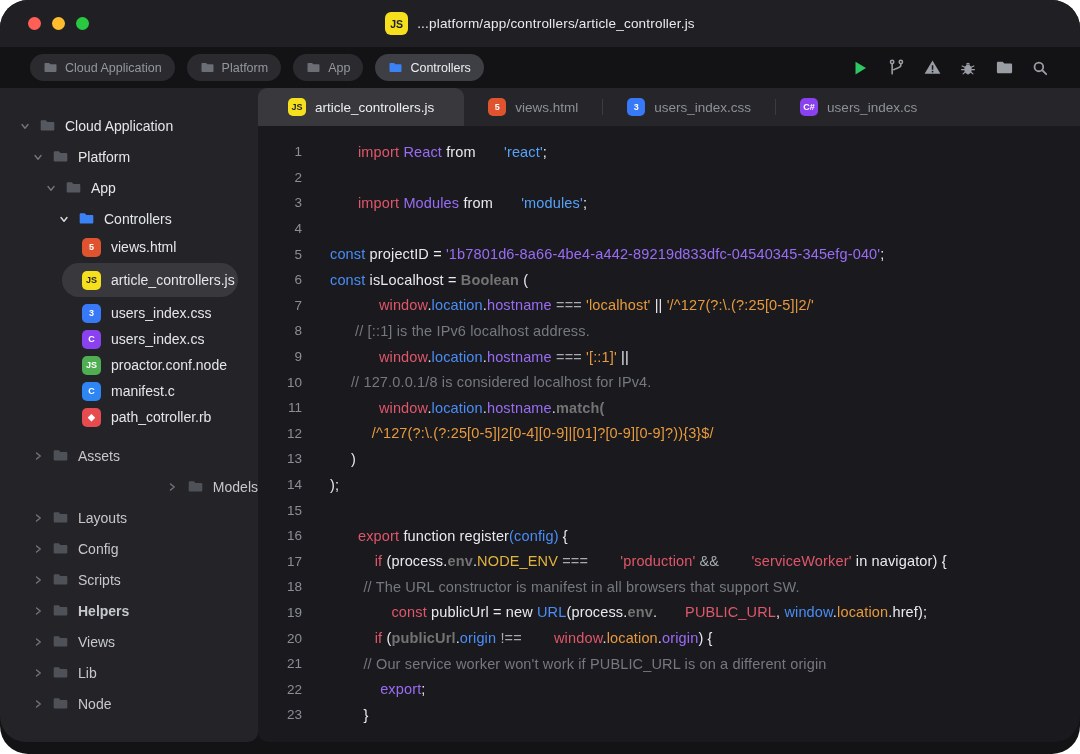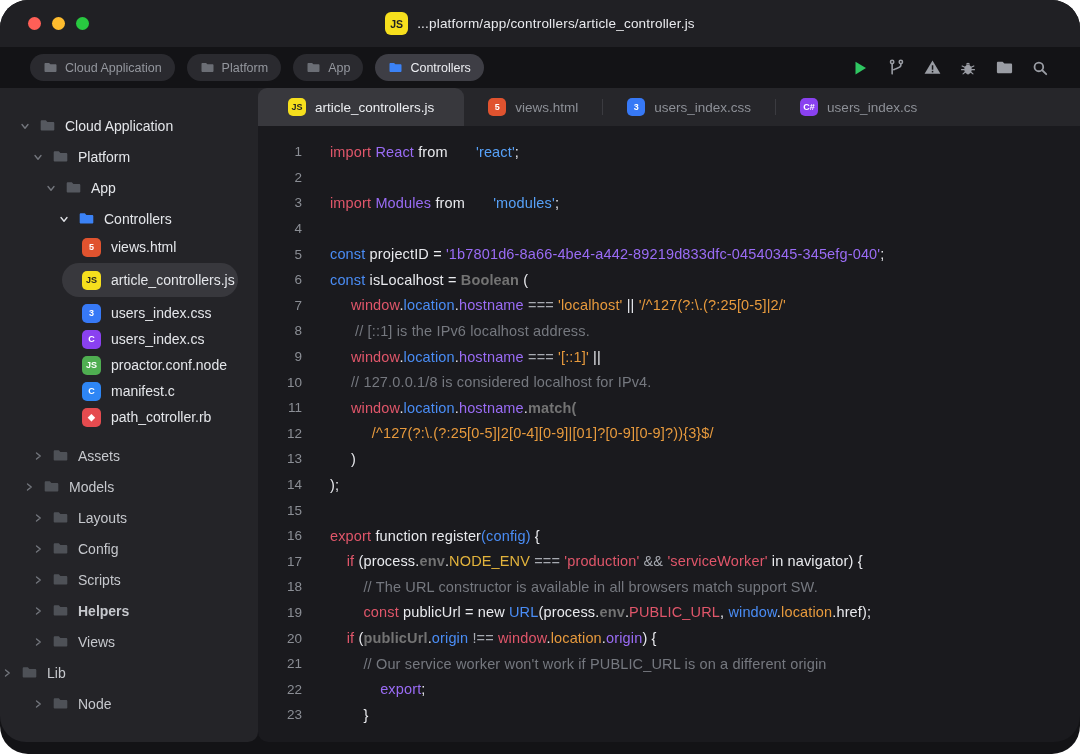--- a/index.html
+++ b/index.html
@@ -50,21 +50,21 @@
   .tab{display:flex;align-items:center;gap:9px;padding:0 24px;font-size:13.5px;color:#8d9097;position:relative;cursor:default;}
   .tab .badge{margin-right:0;width:18px;height:18px;}
   .tab.active{background:#38383d;color:#eceef2;border-radius:9px 9px 0 0;padding:0 30px;}
   .tab-sep{width:1px;height:16px;background:#3b3b40;align-self:center;}
   .editor{flex:1;background:#1a1a1e;border-radius:0 0 26px 10px;padding-top:13px;overflow:hidden;}
   .code-line{display:flex;align-items:center;height:25.6px;}
   .ln{width:44px;flex:0 0 auto;text-align:right;color:#8b8e95;font-size:13.5px;}
   .code-text{padding-left:28px;font-size:14.5px;white-space:pre;letter-spacing:.15px;}
 
   
-  .tok-red{color:#e0566a;}
+  .tok-red{color:#e0566a;margin-left:28px;}
   .tok-purple{color:#9a6cf5;}
   .tok-blue{color:#4a8df6;}
   .tok-str{color:#57a1f8;margin-left:24px;}
   .tok-green{color:#737373;font-weight:bold;}
   .tok-orange{color:#e79a3d;}
   .tok-gold{color:#e2b33c;}
   .tok-comment{color:#75787f;}
   .tok-white{color:#e9eaee;}
   .tok-op{color:#a7aab1;}
 </style>
@@ -249,21 +249,21 @@
               <path d="M6 4l5 4-5 4" fill="none" stroke="currentColor" stroke-width="1.8" stroke-linecap="round" stroke-linejoin="round"></path>
             </svg>
           </span>
           <span class="foldico" style="color:#4e5157">
             <svg width="17" height="17" viewBox="0 0 20 20">
               <path d="M2 5.2C2 4.5 2.6 3.9 3.3 3.9H8l1.9 1.9h6.8c.7 0 1.3.6 1.3 1.3v7.6c0 .7-.6 1.3-1.3 1.3H3.3C2.6 16 2 15.4 2 14.7Z" fill="currentColor"></path>
             </svg>
           </span>
           <span>Assets</span>
         </div>
-        <div class="tree-row collapsed" style="padding-left: 22px;">
+        <div class="tree-row collapsed" style="padding-left: 35px; justify-content: flex-end;">
           <span class="chev">
             <svg width="12" height="12" viewBox="0 0 16 16">
               <path d="M6 4l5 4-5 4" fill="none" stroke="currentColor" stroke-width="1.8" stroke-linecap="round" stroke-linejoin="round"></path>
             </svg>
           </span>
           <span class="foldico" style="color:#4e5157">
             <svg width="17" height="17" viewBox="0 0 20 20">
               <path d="M2 5.2C2 4.5 2.6 3.9 3.3 3.9H8l1.9 1.9h6.8c.7 0 1.3.6 1.3 1.3v7.6c0 .7-.6 1.3-1.3 1.3H3.3C2.6 16 2 15.4 2 14.7Z" fill="currentColor"></path>
             </svg>
           </span>
@@ -327,21 +327,21 @@
               <path d="M6 4l5 4-5 4" fill="none" stroke="currentColor" stroke-width="1.8" stroke-linecap="round" stroke-linejoin="round"></path>
             </svg>
           </span>
           <span class="foldico" style="color:#4e5157">
             <svg width="17" height="17" viewBox="0 0 20 20">
               <path d="M2 5.2C2 4.5 2.6 3.9 3.3 3.9H8l1.9 1.9h6.8c.7 0 1.3.6 1.3 1.3v7.6c0 .7-.6 1.3-1.3 1.3H3.3C2.6 16 2 15.4 2 14.7Z" fill="currentColor"></path>
             </svg>
           </span>
           <span>Views</span>
         </div>
-        <div class="tree-row collapsed" style="">
+        <div class="tree-row collapsed" style="padding-left: 31px;">
           <span class="chev">
             <svg width="12" height="12" viewBox="0 0 16 16">
               <path d="M6 4l5 4-5 4" fill="none" stroke="currentColor" stroke-width="1.8" stroke-linecap="round" stroke-linejoin="round"></path>
             </svg>
           </span>
           <span class="foldico" style="color:#4e5157">
             <svg width="17" height="17" viewBox="0 0 20 20">
               <path d="M2 5.2C2 4.5 2.6 3.9 3.3 3.9H8l1.9 1.9h6.8c.7 0 1.3.6 1.3 1.3v7.6c0 .7-.6 1.3-1.3 1.3H3.3C2.6 16 2 15.4 2 14.7Z" fill="currentColor"></path>
             </svg>
           </span>
@@ -445,21 +445,21 @@
           <div class="code-line">
             <div class="ln">16</div>
             <div class="code-text"><span class="tok-red">export</span><span class="tok-white"> function register</span><span class="tok-blue">(config)</span><span class="tok-white"> {</span></div>
           </div>
           <div class="code-line">
             <div class="ln">17</div>
             <div class="code-text"><span class="tok-white">    </span><span class="tok-red">if</span><span class="tok-white"> (process.</span><span class="tok-green">env</span><span class="tok-white">.</span><span class="tok-gold">NODE_ENV</span><span class="tok-white"> </span><span class="tok-op">===</span><span class="tok-white"> </span><span class="tok-red">'production'</span><span class="tok-white"> </span><span class="tok-op">&amp;&amp;</span><span class="tok-white"> </span><span class="tok-red">'serviceWorker'</span><span class="tok-white"> in navigator) {</span></div>
           </div>
           <div class="code-line">
             <div class="ln">18</div>
-            <div class="code-text"><span class="tok-white">        </span><span class="tok-comment">// The URL constructor is available in all browsers match support SW.</span></div>
+            <div class="code-text"><span class="tok-white">        </span><span class="tok-comment">// The URL constructor is manifest in all browsers that support SW.</span></div>
           </div>
           <div class="code-line">
             <div class="ln">19</div>
             <div class="code-text"><span class="tok-white">        </span><span class="tok-red">const</span><span class="tok-white"> publicUrl = new </span><span class="tok-blue">URL</span><span class="tok-white">(process.</span><span class="tok-green">env</span><span class="tok-white">.</span><span class="tok-red">PUBLIC_URL</span><span class="tok-white">, </span><span class="tok-blue">window</span><span class="tok-white">.</span><span class="tok-orange">location</span><span class="tok-white">.href);</span></div>
           </div>
           <div class="code-line">
             <div class="ln">20</div>
             <div class="code-text"><span class="tok-white">    </span><span class="tok-red">if</span><span class="tok-white"> (</span><span class="tok-green">publicUrl</span><span class="tok-white">.</span><span class="tok-blue">origin</span><span class="tok-white"> </span><span class="tok-op">!==</span><span class="tok-white"> </span><span class="tok-red">window</span><span class="tok-white">.</span><span class="tok-orange">location</span><span class="tok-white">.</span><span class="tok-purple">origin</span><span class="tok-white">) {</span></div>
           </div>
           <div class="code-line">

